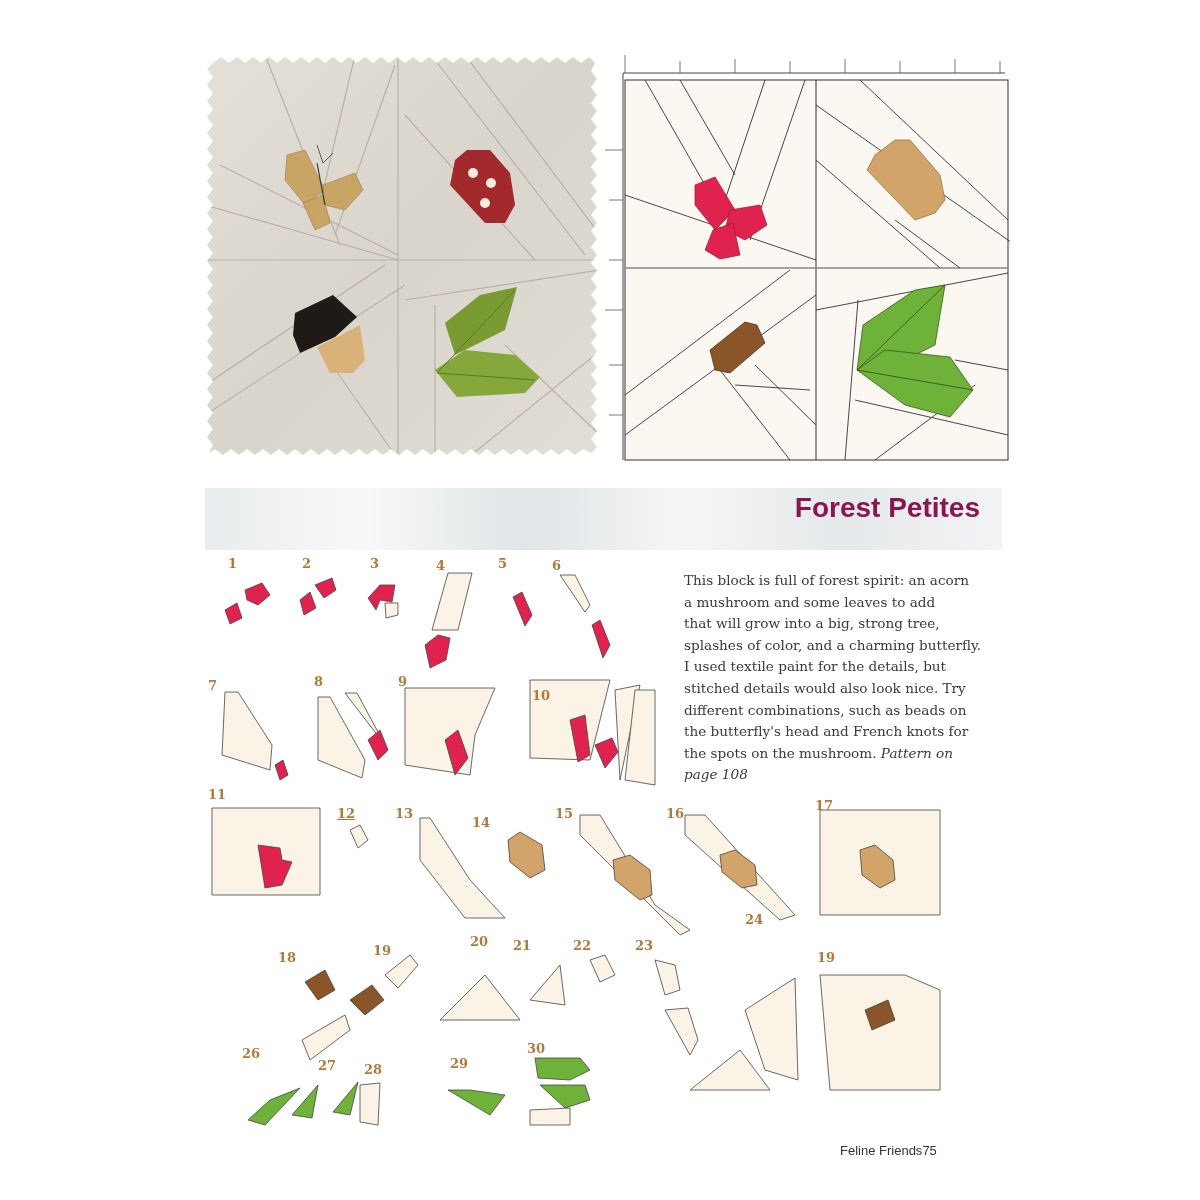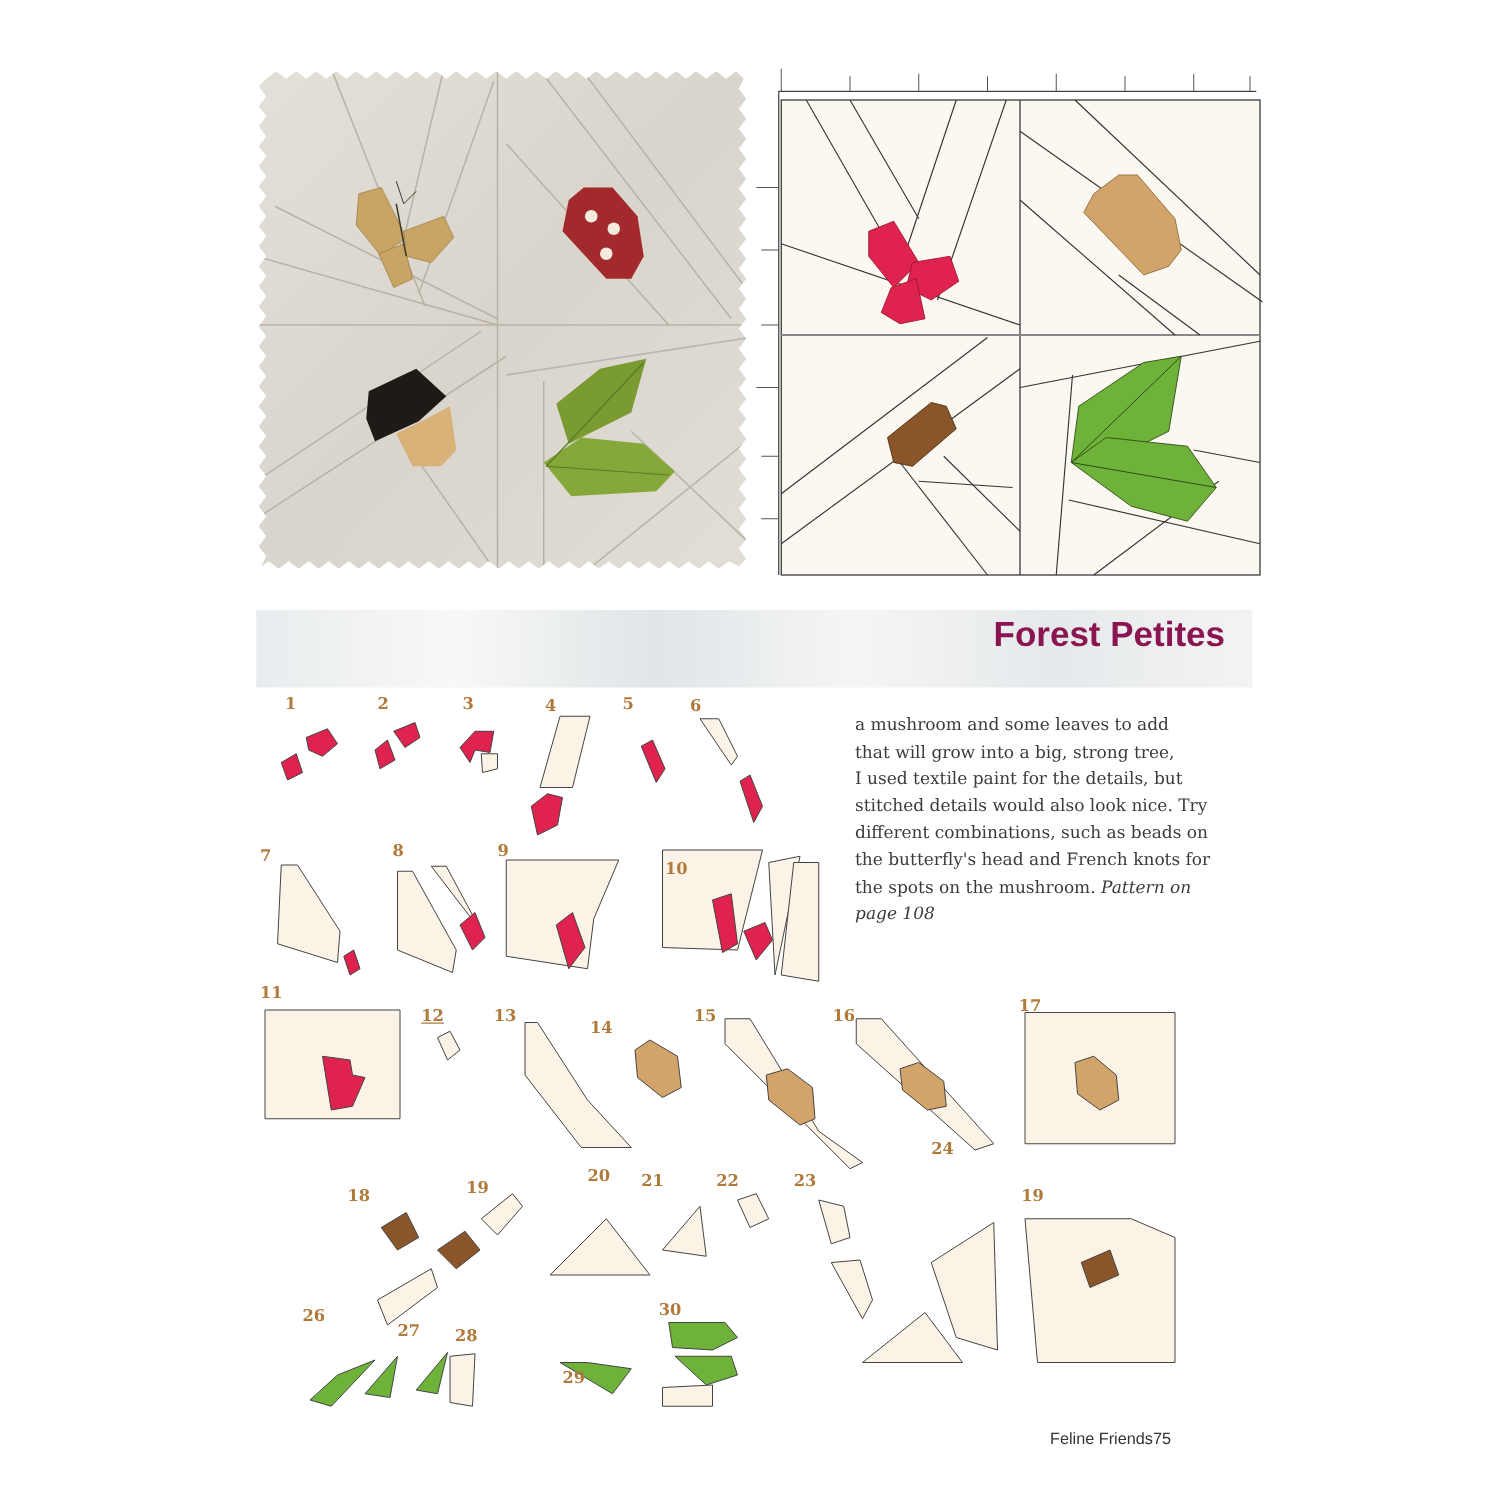--- a/index.html
+++ b/index.html
@@ -152,22 +152,24 @@
     <line x1="262" y1="325" x2="350" y2="240" stroke="#2e4a15" stroke-width="0.8"></line>
     <line x1="262" y1="325" x2="378" y2="345" stroke="#2e4a15" stroke-width="0.8"></line>
   </svg>
 </div>
 
 <div class="abs banner">
   <span class="banner-title">Forest Petites</span>
 </div>
 
 <div class="abs body-text">
+  <div>This block is full of forest spirit: an acorn</div>
   <div>a mushroom and some leaves to add</div>
   <div>that will grow into a big, strong tree,</div>
+  <div>splashes of color, and a charming butterfly.</div>
   <div>I used textile paint for the details, but</div>
   <div>stitched details would also look nice. Try</div>
   <div>different combinations, such as beads on</div>
   <div>the butterfly's head and French knots for</div>
   <div><span>the spots on the mushroom.</span> <span class="it">Pattern on</span></div>
   <div class="it">page 108</div>
 </div>
 
 <div class="abs" style="left:0;top:0;width:1200px;height:1200px;pointer-events:none;">
   <svg width="1200" height="1200" viewBox="0 0 1200 1200" style="position:absolute;left:0;top:0;">
@@ -258,19 +260,19 @@
   <span class="step-num" style="left:373px;top:943px;">19</span>
   <span class="step-num" style="left:470px;top:934px;">20</span>
   <span class="step-num" style="left:513px;top:938px;">21</span>
   <span class="step-num" style="left:573px;top:938px;">22</span>
   <span class="step-num" style="left:635px;top:938px;">23</span>
   <span class="step-num" style="left:745px;top:912px;">24</span>
   <span class="step-num" style="left:817px;top:950px;">19</span>
   <span class="step-num" style="left:242px;top:1046px;">26</span>
   <span class="step-num" style="left:318px;top:1058px;">27</span>
   <span class="step-num" style="left:364px;top:1062px;">28</span>
-  <span class="step-num" style="left:450px;top:1095px;">29</span>
+  <span class="step-num" style="left:450px;top:1056px;">29</span>
   <span class="step-num" style="left:527px;top:1041px;">30</span>
 </div>
 
 <div class="abs footer">
   <span>Feline Friends</span><span class="pg">75</span>
 </div>
 
 </body></html>

